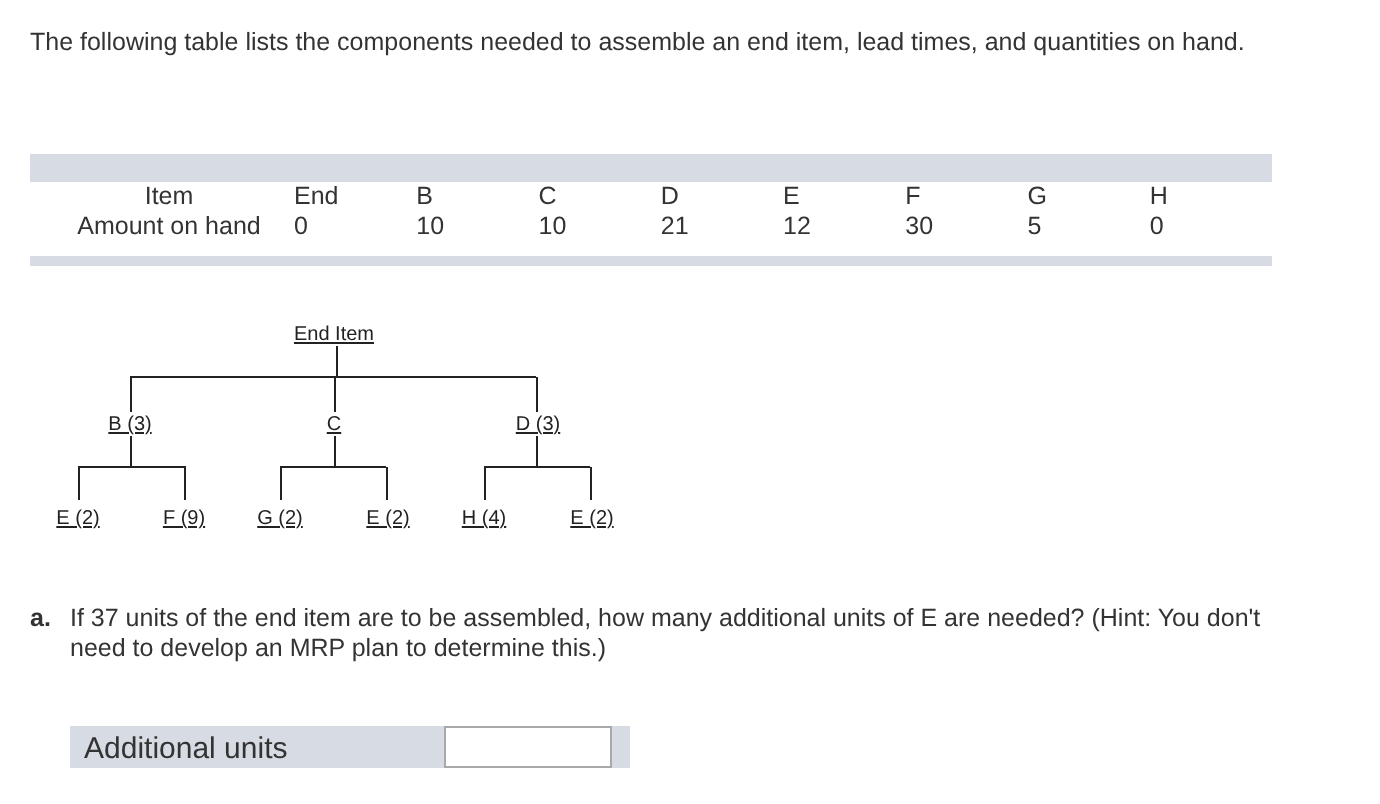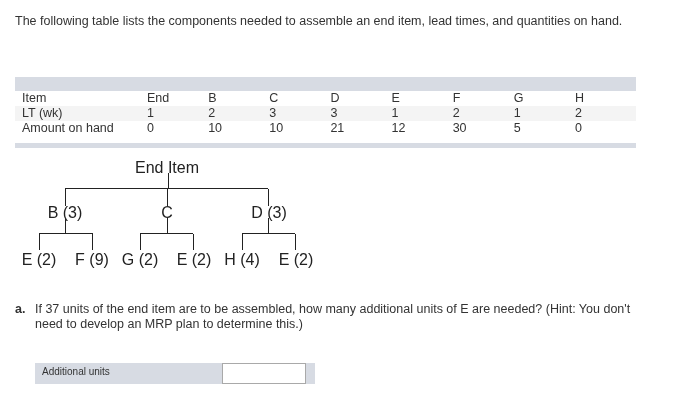--- a/index.html
+++ b/index.html
@@ -9,40 +9,40 @@
   }
   .intro {
     position: absolute; left: 15px; top: 14px; width: 620px;
     line-height: 15px; font-size: 12.5px; margin: 0;
   }
   .tbl-wrap { position: absolute; left: 15px; top: 77px; width: 621px; }
   .tbl-band { height: 14px; background: #d7dbe3; }
   .tbl-band.bottom { height: 5px; margin-top: 7px; }
   table.comp { border-collapse: collapse; width: 100%; table-layout: fixed; }
   table.comp td { padding: 0; height: 15px; line-height: 15px; font-size: 12.5px; text-align: left; white-space: nowrap; }
-  table.comp td.lbl { text-align: left; padding-left: 7px; width: 125px; }
+  table.comp td.lbl { text-align: center; padding-left: 7px; width: 125px; }
   table.comp tr.alt td { background: #f4f4f4; }
 
   .tree { position: absolute; left: 0; top: 155px; width: 340px; height: 120px; }
   .tree svg { position: absolute; left: 0; top: 0; }
-  .node { position: absolute; font-size: 16px; color: #222222; white-space: nowrap; transform: translateX(-50%); line-height: 12px; }
+  .node { position: absolute; font-size: 10px; color: #222222; white-space: nowrap; transform: translateX(-50%); line-height: 12px; text-decoration: underline; }
 
   .question {
     position: absolute; left: 15px; top: 302px; width: 630px;
     line-height: 15px; font-size: 12.5px;
   }
   .question .q-letter { position: absolute; left: 0; top: 0; font-weight: bold; }
   .question .q-text { margin-left: 20px; display: block; }
   .question .hint { }
 
   .answer-bar {
     position: absolute; left: 35px; top: 363px; width: 280px; height: 21px;
     background: #d7dbe3;
   }
-  .answer-bar .ans-label { position: absolute; left: 7px; top: 3px; font-size: 10px; color: #333; }
+  .answer-bar .ans-label { position: absolute; left: 7px; top: 3px; font-size: 15px; color: #333; }
   .answer-bar input {
     position: absolute; left: 187px; top: 0; width: 82px; height: 19px;
     border: 1px solid #a9a9a9; padding: 0; margin: 0; background: #fff;
     font-family: "Liberation Sans", sans-serif; font-size: 12px;
   }
 </style>
 </head>
 <body>
 
 <p class="intro">The following table lists the components needed to assemble an end item, lead times, and quantities on hand.</p>
@@ -54,31 +54,20 @@
         <tr>
       <td class="lbl">Item</td>
       <td>End</td>
       <td>B</td>
       <td>C</td>
       <td>D</td>
       <td>E</td>
       <td>F</td>
       <td>G</td>
       <td>H</td>
-    </tr>
-    <tr class="alt">
-      <td class="lbl">LT (wk)</td>
-      <td>1</td>
-      <td>2</td>
-      <td>3</td>
-      <td>3</td>
-      <td>1</td>
-      <td>2</td>
-      <td>1</td>
-      <td>2</td>
     </tr>
     <tr>
       <td class="lbl">Amount on hand</td>
       <td>0</td>
       <td>10</td>
       <td>10</td>
       <td>21</td>
       <td>12</td>
       <td>30</td>
       <td>5</td>

